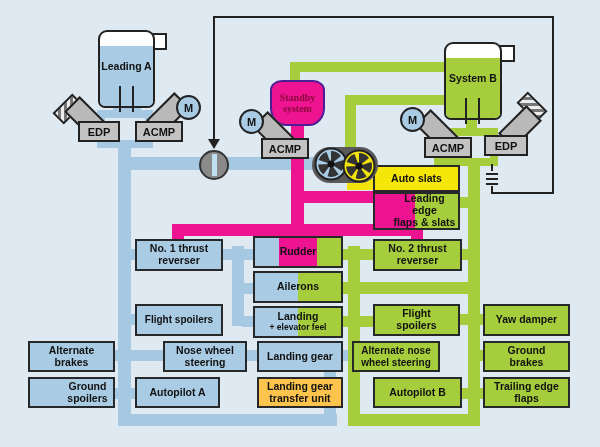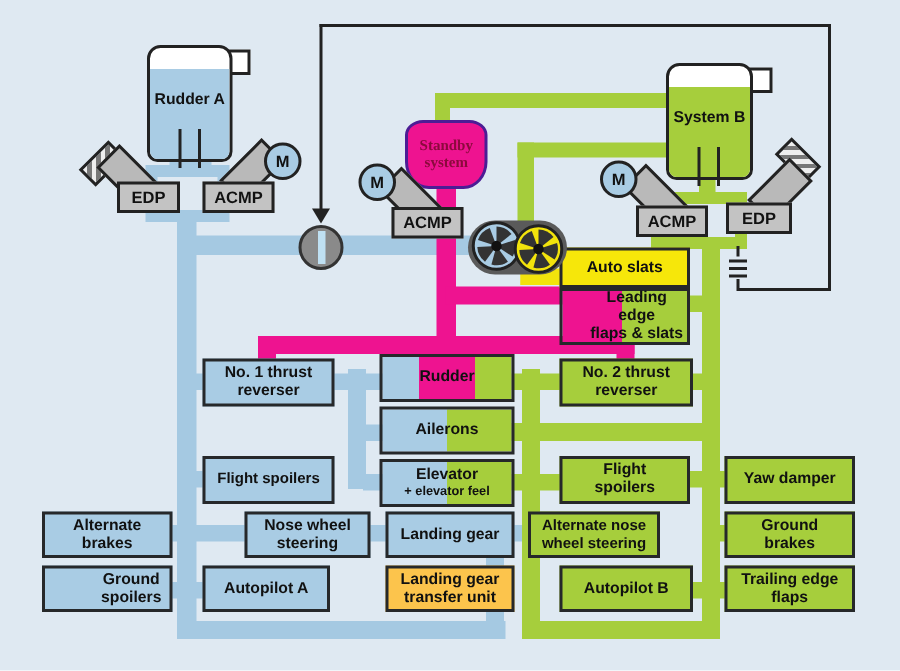--- a/index.html
+++ b/index.html
@@ -104,21 +104,21 @@
   <div class="thin" style="left:492px;top:192px;width:62px;height:2px;"></div>
   <div class="thin" style="left:213px;top:16px;width:2px;height:124px;"></div>
   <div class="arrowhead" style="left:208px;top:139px;"></div>
   <svg class="fan" style="left:482px;top:164px;z-index:5;" width="20" height="30" viewBox="0 0 20 30">
     <path d="M10 0 V7 M4 10 H16 M4 15 H16 M4 20 H16 M10 22 V30" stroke="#222" stroke-width="2" fill="none"></path>
   </svg>
 
   <div class="spout" style="left:150px;top:33px;width:13px;height:13px;"></div>
   <div class="tank" style="left:98px;top:30px;width:57px;height:78px;">
     <div class="liquid" style="height:60px;background:#a9cce4;"></div>
-    <div class="tanklabel" style="top:28px;">Rudder A</div>
+    <div class="tanklabel" style="top:28px;">Leading A</div>
   </div>
   <div class="standpipe" style="left:119px;top:86px;height:26px;"></div>
   <div class="standpipe" style="left:132px;top:86px;height:26px;"></div>
   <div class="manifold m-blue" style="left:97px;top:110px;width:56px;height:38px;"></div>
 
   <div class="cap" style="left:54px;top:101px;width:28px;height:16px;transform:rotate(-45deg);"></div>
   <div class="pumparm" style="left:66px;top:107px;width:40px;height:22px;transform:rotate(45deg);"></div>
   <div class="pumplabel" style="left:78px;top:121px;width:42px;height:21px;">EDP</div>
 
   <div class="pumparm" style="left:148px;top:103px;width:40px;height:22px;transform:rotate(-45deg);"></div>
@@ -180,21 +180,21 @@
   <div class="box b-ledge" style="left:373px;top:192px;width:87px;height:38px;">Leading edge
 flaps &amp; slats</div>
 
   <div class="box b-blue" style="left:135px;top:239px;width:88px;height:32px;">No. 1 thrust
 reverser</div>
   <div class="box b-rudder" style="left:253px;top:236px;width:90px;height:32px;">Rudder</div>
   <div class="box b-green" style="left:373px;top:239px;width:89px;height:32px;">No. 2 thrust
 reverser</div>
   <div class="box b-half" style="left:253px;top:271px;width:90px;height:32px;">Ailerons</div>
   <div class="box b-half" style="left:253px;top:306px;width:90px;height:32px;">
-    <span>Elevator</span>
+    <span>Landing</span>
     <span class="sub">+ elevator feel</span>
   </div>
 
   <div class="box b-blue" style="left:135px;top:304px;width:88px;height:32px;font-size:10px;">Flight spoilers</div>
   <div class="box b-green" style="left:373px;top:304px;width:87px;height:32px;">Flight
 spoilers</div>
   <div class="box b-green" style="left:483px;top:304px;width:87px;height:32px;">Yaw damper</div>
 
   <div class="box b-blue" style="left:28px;top:341px;width:87px;height:31px;">Alternate
 brakes</div>

